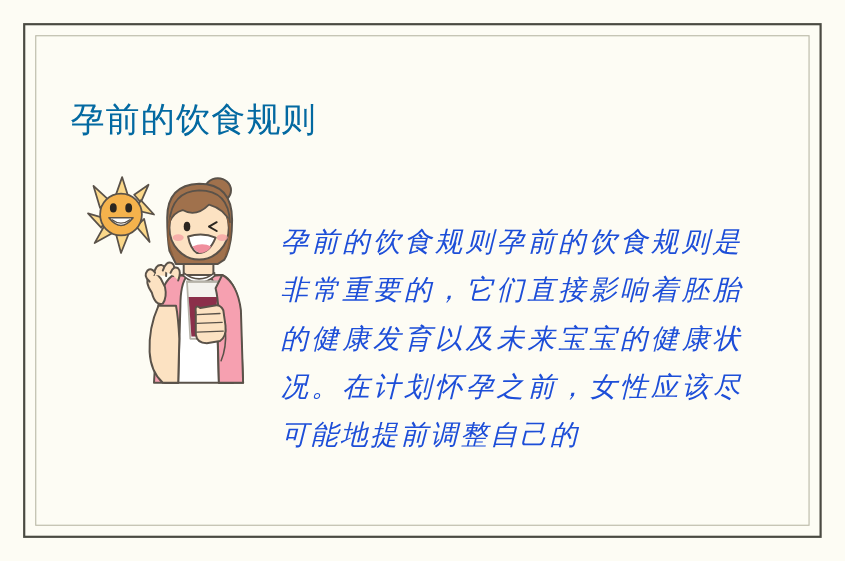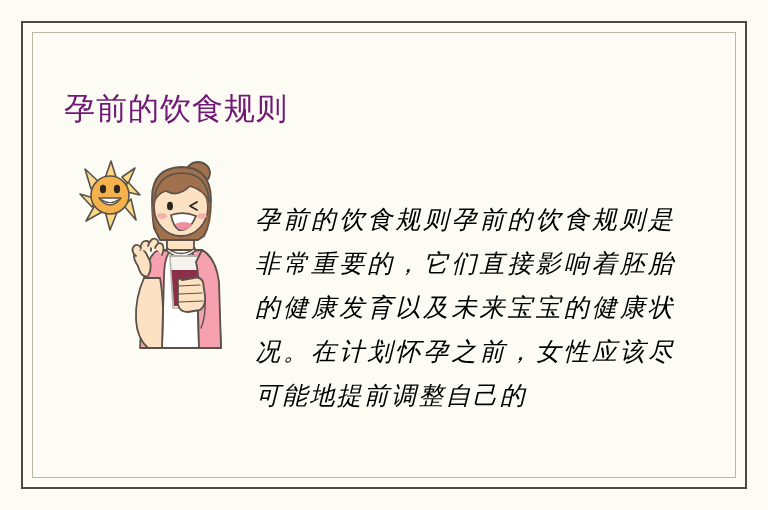--- a/index.html
+++ b/index.html
@@ -43,21 +43,21 @@
   }
 
   
   .article-title {
     position: absolute;
     left: 41px;
     top: 44px;
     font-size: 31px;
     line-height: 42px;
     letter-spacing: 1px;
-    color: #701a75;
+    color: #0369a1;
     font-family: "Liberation Sans", "DejaVu Sans", sans-serif;
     font-weight: 400;
     white-space: nowrap;
   }
 
   
   .content {
     position: absolute;
     left: 34px;
     top: 122px;
@@ -78,21 +78,21 @@
   
   .body-text {
     position: absolute;
     left: 198px;
     top: 28px;
     width: 420px;
     font-family: "DejaVu Serif", "Liberation Serif", serif;
     font-size: 25px;
     line-height: 44px;
     letter-spacing: 2.2px;
-    color: #000000;
+    color: #1d4ed8;
     text-align: justify;
     word-break: break-all;
     font-style: italic;
   }
 </style>
 </head>
 <body>
 
 <div class="page">
 

